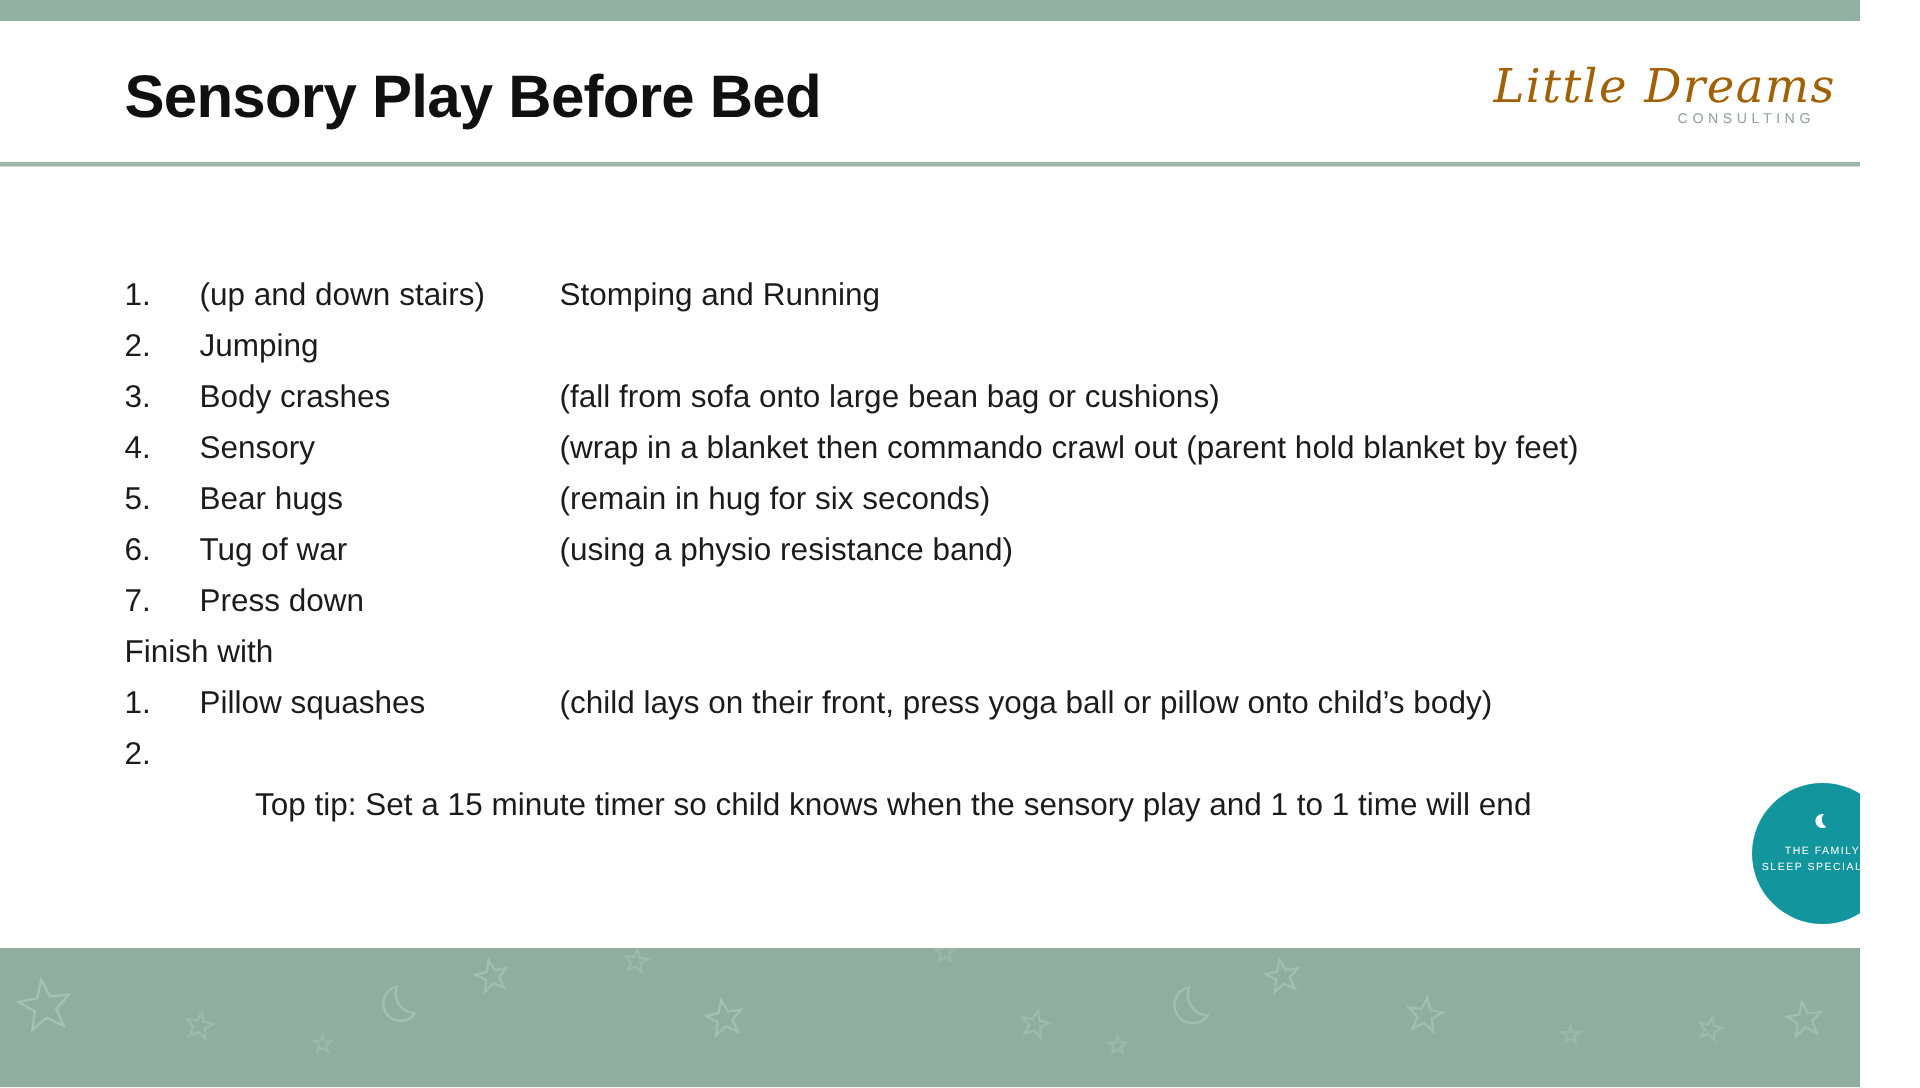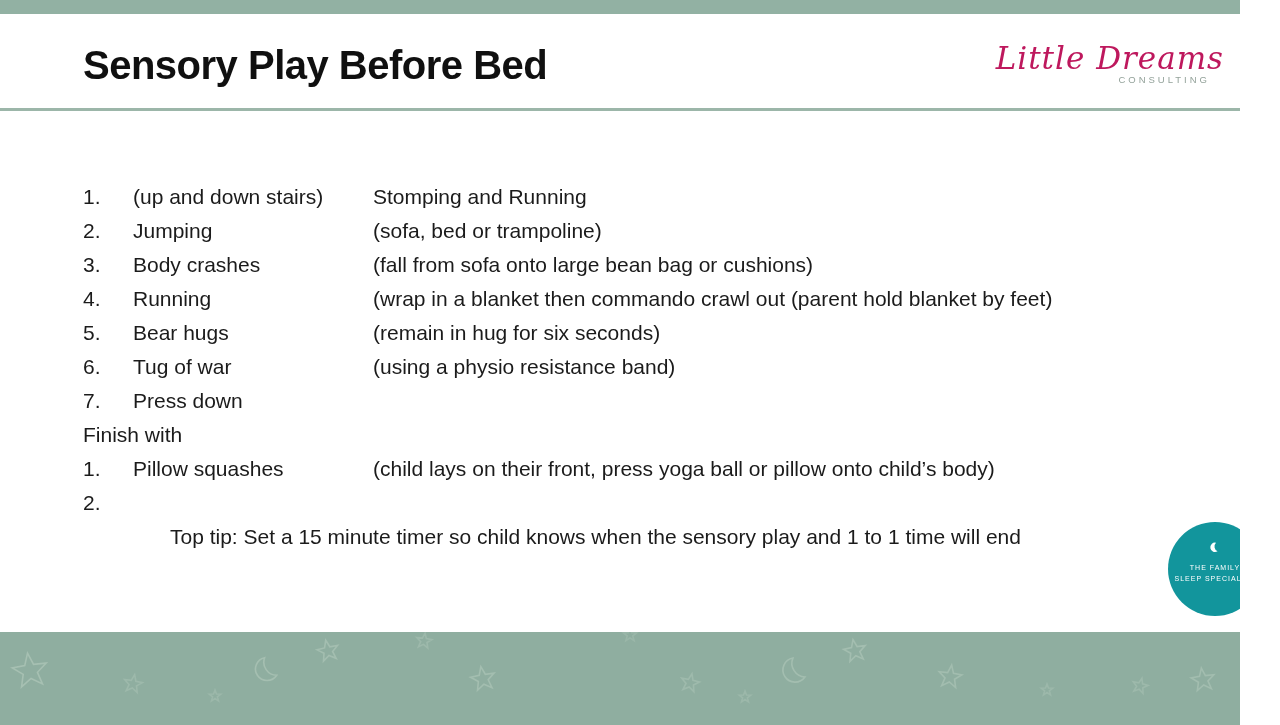--- a/index.html
+++ b/index.html
@@ -9,21 +9,21 @@
   }
   .topbar{position:absolute;left:0;top:0;width:1280px;height:14px;background:#92B1A3;}
   .divider{position:absolute;left:0;top:108px;width:1280px;height:3px;background:#9CB6A9;}
   .title{
     position:absolute;left:83px;top:42px;margin:0;
     font-size:40px;line-height:46px;font-weight:bold;letter-spacing:-0.5px;color:#101010;
   }
   .logo{position:absolute;right:16px;top:38px;width:240px;text-align:right;}
   .logo-script{
     font-family:"DejaVu Serif", serif;font-style:italic;
-    font-size:31px;line-height:40px;color:#be185d;letter-spacing:1px;white-space:nowrap;
+    font-size:31px;line-height:40px;color:#a16207;letter-spacing:1px;white-space:nowrap;
   }
   .logo-sub{
     font-size:9.5px;letter-spacing:3px;color:#93A29A;line-height:12px;
     padding-right:14px;margin-top:-4px;
   }
   .list{position:absolute;left:83px;top:180px;right:20px;}
   .row{display:grid;grid-template-columns:50px 240px 1fr;height:34px;line-height:34px;font-size:21px;white-space:nowrap;}
   .row-label,.row-tip{display:block;}
   .row-tip{padding-left:87px;}
   .badge{
@@ -54,30 +54,29 @@
 
   <div class="list" id="list">
       <div class="row">
     <span>1.</span>
     <span>(up and down stairs)</span>
     <span>Stomping and Running</span>
   </div>
       <div class="row">
     <span>2.</span>
     <span>Jumping</span>
-    <span>(sofa, bed or trampoline)</span>
   </div>
       <div class="row">
     <span>3.</span>
     <span>Body crashes</span>
     <span>(fall from sofa onto large bean bag or cushions)</span>
   </div>
       <div class="row">
     <span>4.</span>
-    <span>Running</span>
+    <span>Sensory</span>
     <span>(wrap in a blanket then commando crawl out (parent hold blanket by feet)</span>
   </div>
       <div class="row">
     <span>5.</span>
     <span>Bear hugs</span>
     <span>(remain in hug for six seconds)</span>
   </div>
       <div class="row">
     <span>6.</span>
     <span>Tug of war</span>

